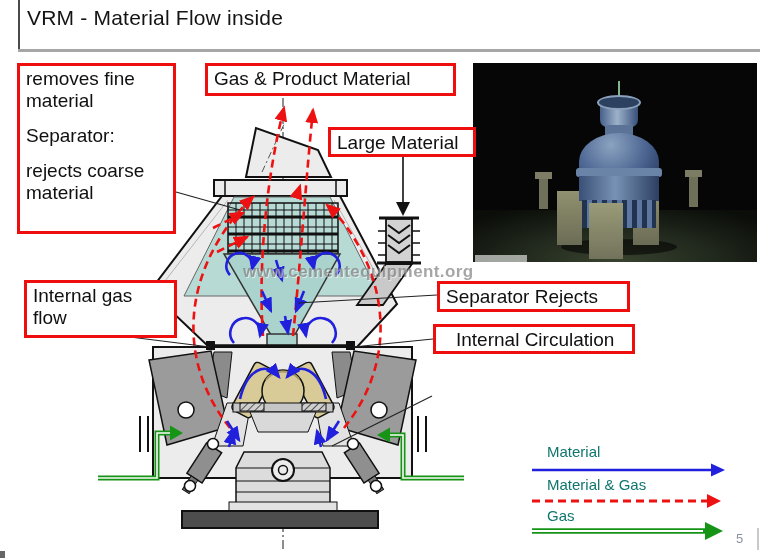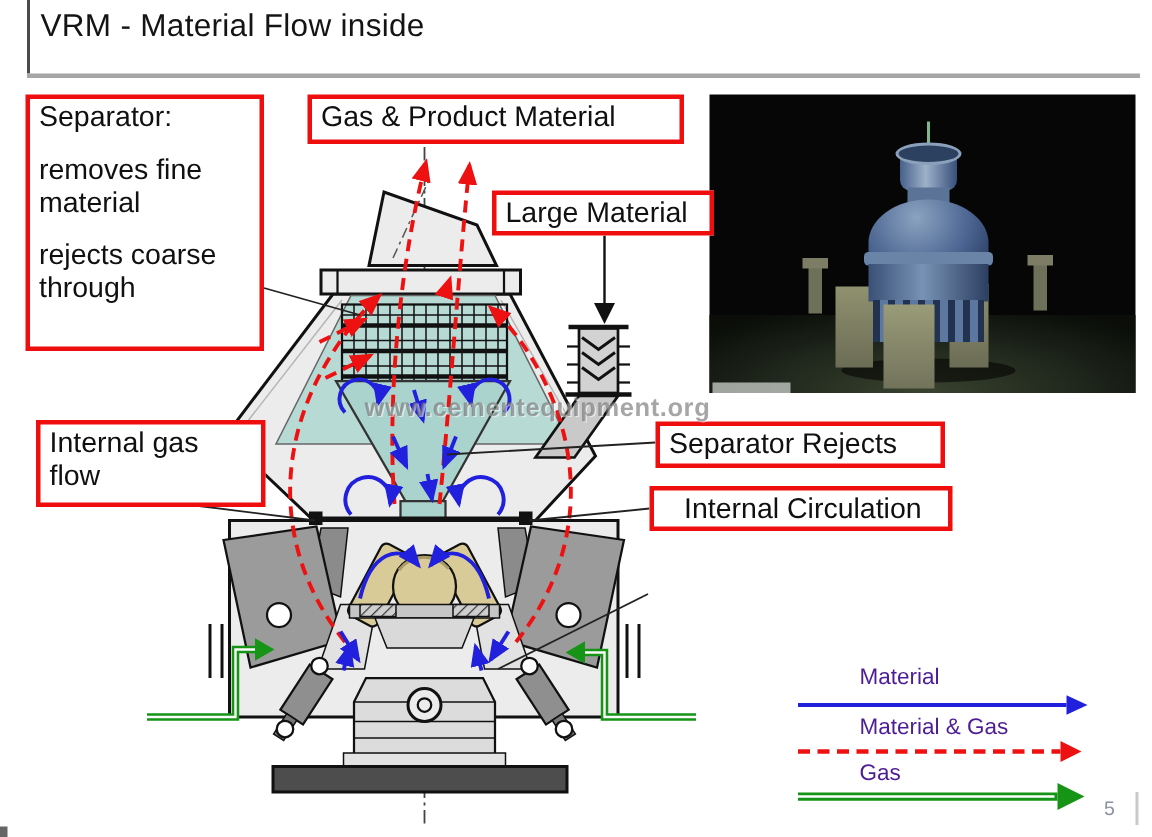--- a/index.html
+++ b/index.html
@@ -21,21 +21,21 @@
   .co-feed{left:328px;top:127px;width:148px;height:30px;white-space:nowrap;}
   .co-intgas{left:24px;top:280px;width:153px;height:58px;}
   .co-seprej{left:437px;top:281px;width:193px;height:31px;white-space:nowrap;}
   .co-intcirc{left:433px;top:324px;width:202px;height:30px;white-space:nowrap;padding:2px 20px;}
   .co-largemat{left:432px;top:368px;width:327px;height:63px;}
   
   .watermark{position:absolute;left:243px;top:262px;z-index:5;font-size:17px;font-weight:bold;
              color:rgba(112,112,112,0.62);letter-spacing:0.4px;white-space:nowrap;
              text-shadow:1px 1px 0 rgba(255,255,255,0.55);}
   
-  .legend-label{position:absolute;z-index:6;font-size:15px;color:#4c1d95;white-space:nowrap;margin-left:26px;}
+  .legend-label{position:absolute;z-index:6;font-size:15px;color:#0f766e;white-space:nowrap;}
   .ll-material{left:547px;top:443px;}
   .ll-matgas{left:547px;top:476px;}
   .ll-gas{left:547px;top:507px;}
   
   .page-num{position:absolute;left:736px;top:531px;font-size:13px;color:#8a93a3;z-index:6;}
   .page-tick{position:absolute;left:757px;top:528px;width:2px;height:22px;background:#c9c9c9;z-index:6;}
   .corner-mark{position:absolute;left:0;top:551px;width:5px;height:7px;background:#666;z-index:6;}
   
   .photo{position:absolute;left:473px;top:63px;width:284px;height:199px;background:#060606;overflow:hidden;z-index:3;}
   .photo *{position:absolute;}
@@ -280,23 +280,23 @@
     <div class="ph-neck"></div>
     <div class="ph-dome"></div>
     <div class="ph-band"></div>
     <div class="ph-body"></div>
     <div class="ph-ribs"></div>
     <div class="ph-pillar c"></div>
     <div class="ph-patch"></div>
   </div>
 
   <div class="callout co-sep">
+    <p>removes fine material</p>
     <p>Separator:</p>
-    <p>removes fine material</p>
-    <p>rejects coarse through</p>
+    <p>rejects coarse material</p>
   </div>
   <div class="callout co-gasprod">Gas &amp; Product Material</div>
   <div class="callout co-feed">Large Material</div>
   <div class="callout co-intgas">Internal gas flow</div>
   <div class="callout co-seprej">Separator Rejects</div>
   <div class="callout co-intcirc">Internal Circulation</div>
 
   <div class="watermark">www.cementequipment.org</div>
 
   <div class="legend-label ll-material">Material</div>

